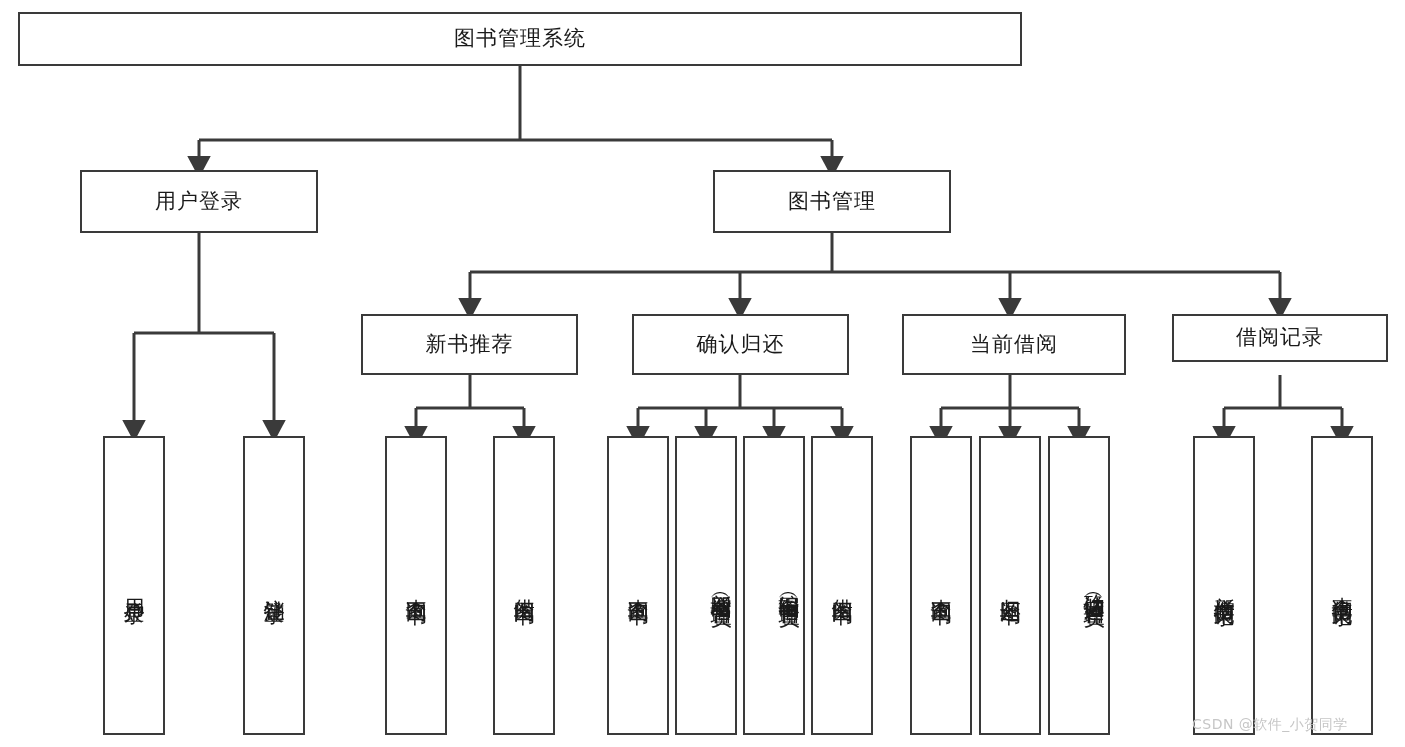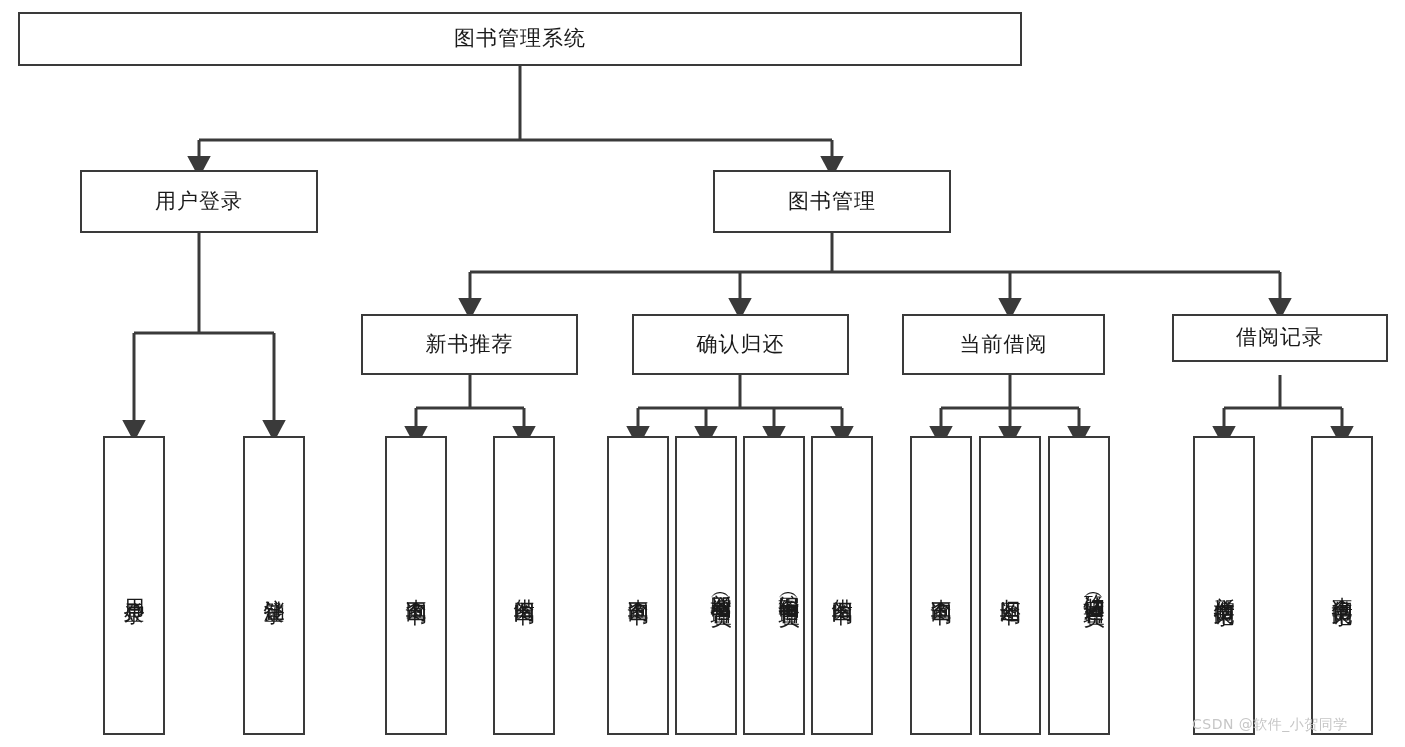--- a/index.html
+++ b/index.html
@@ -117,21 +117,21 @@
     </g>
   </svg>
 
   <div class="node horiz" style="left:18px; top:12px; width:1004px; height:54px;">图书管理系统</div>
 
   <div class="node horiz" style="left:80px; top:170px; width:238px; height:63px;">用户登录</div>
   <div class="node horiz" style="left:713px; top:170px; width:238px; height:63px;">图书管理</div>
 
   <div class="node horiz" style="left:361px; top:314px; width:217px; height:61px;">新书推荐</div>
   <div class="node horiz" style="left:632px; top:314px; width:217px; height:61px;">确认归还</div>
-  <div class="node horiz" style="left:902px; top:314px; width:203px; height:61px;">当前借阅</div>
+  <div class="node horiz" style="left:902px; top:314px; width:224px; height:61px;">当前借阅</div>
   <div class="node horiz" style="left:1172px; top:314px; width:216px; height:48px;">借阅记录</div>
 
   <div class="node vert" style="left:103px; top:436px; width:62px; height:299px;">用户登录</div>
   <div class="node vert" style="left:243px; top:436px; width:62px; height:299px;">注销登录</div>
 
   <div class="node vert" style="left:385px; top:436px; width:62px; height:299px;">查询图书</div>
   <div class="node vert" style="left:493px; top:436px; width:62px; height:299px;">借阅图书</div>
 
   <div class="node vert" style="left:607px; top:436px; width:62px; height:299px;">查询图书</div>
   <div class="node vert tall" style="left:675px; top:436px; width:62px; height:299px;">新增图书（管理员）</div>

